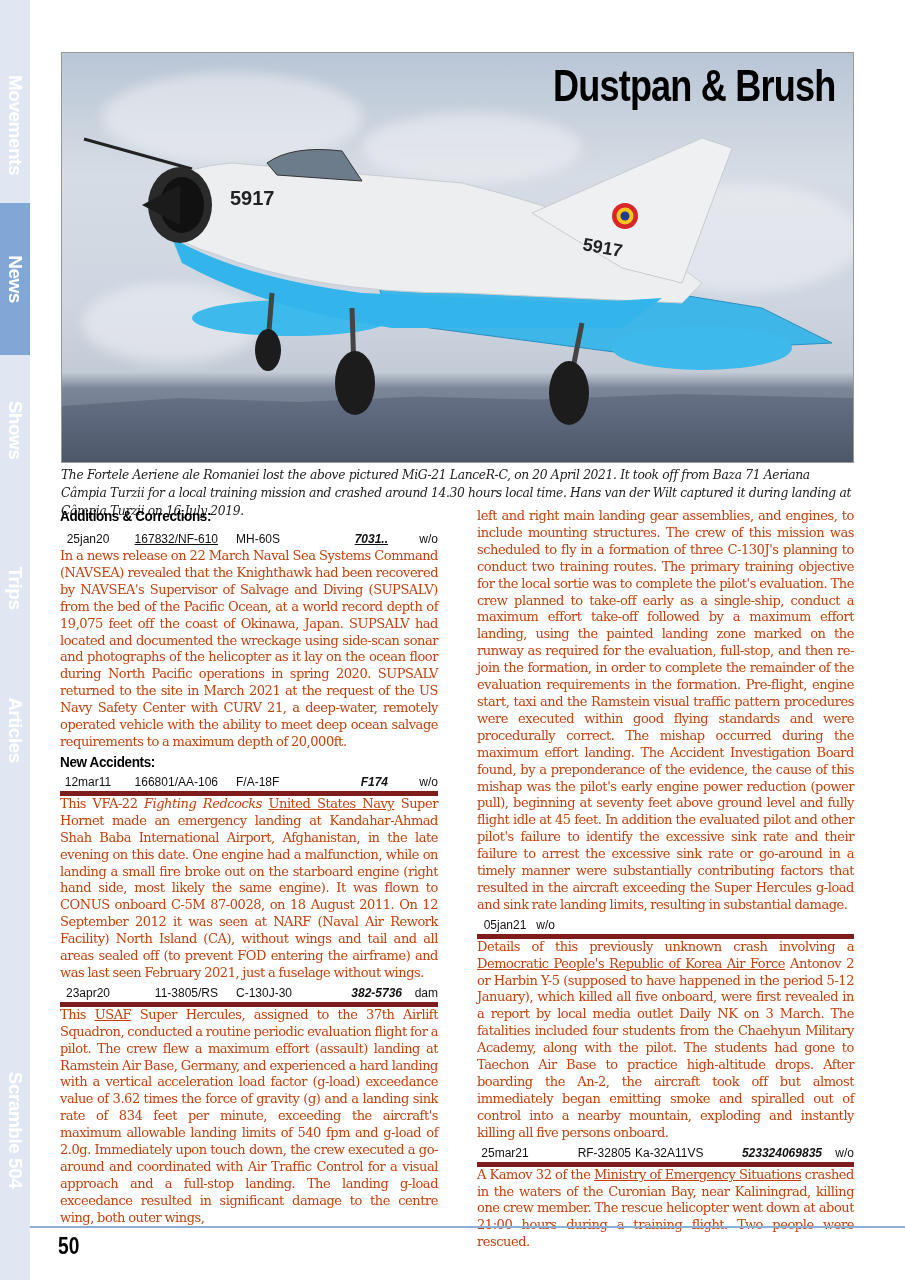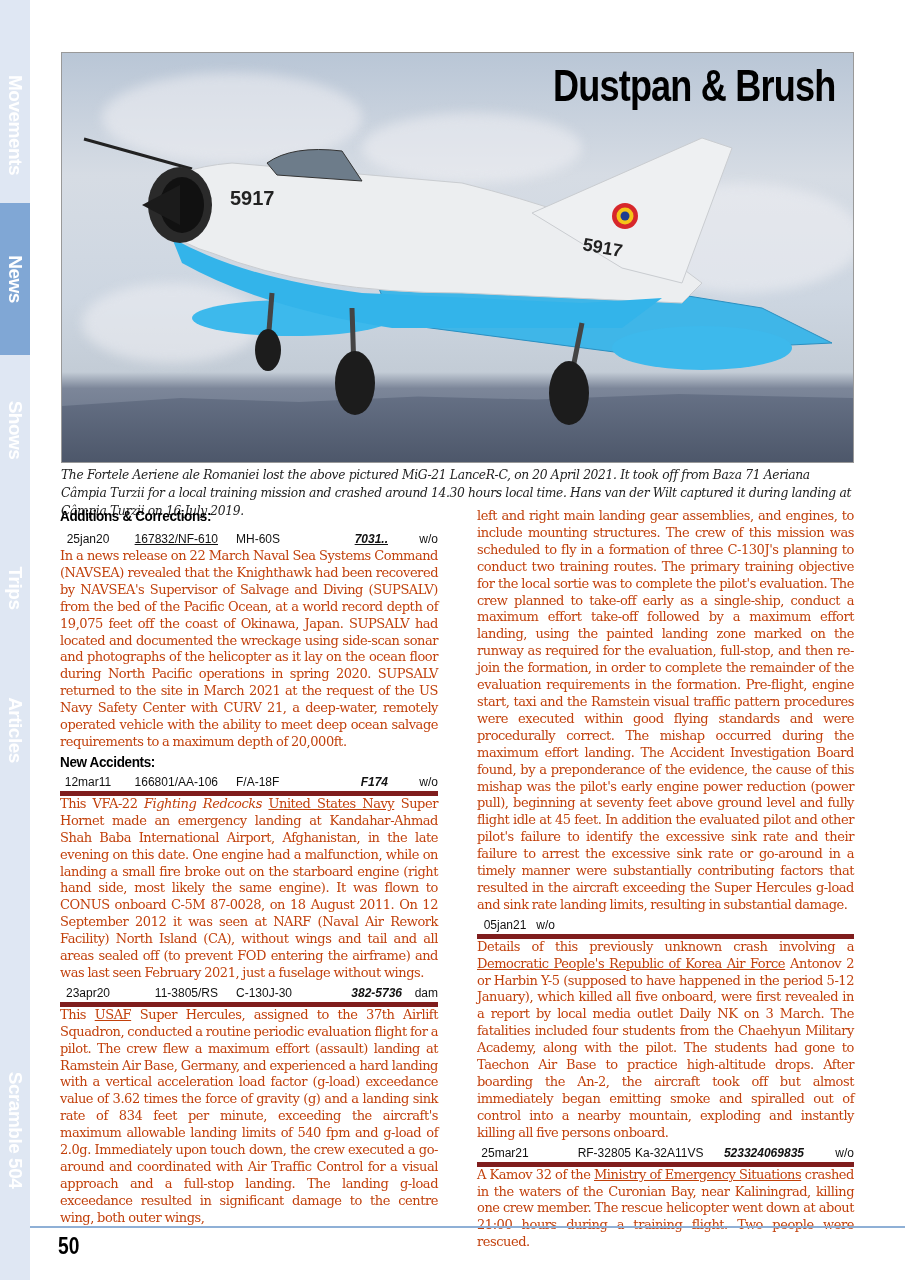--- a/index.html
+++ b/index.html
@@ -186,20 +186,20 @@
   <div class="entry-header centered" style="margin-top:3px;">
     <span class="eh-date">05jan21</span>
     <span class="eh-status">w/o</span>
   </div>
   <p class="body-text"><span>Details of this previously unknown crash involving a </span><u>Democratic People's Republic of Korea Air Force</u><span> Antonov 2 or Harbin Y-5  (supposed to have happened in the period 5-12 January), which killed all five onboard, were first revealed in a report by local media outlet Daily NK on 3 March.  The fatalities included four students from the Chaehyun Military Academy, along with the pilot. The students had gone to Taechon Air Base to practice high-altitude drops. After boarding the An-2, the aircraft took off but almost immediately began emitting smoke and spiralled out of control into a nearby mountain, exploding and instantly killing all five persons onboard.</span></p>
 
   <div class="entry-header" style="margin-top:3px;">
     <span class="eh-date">25mar21</span>
     <span class="eh-serial" style="width:98px;">RF-32805</span>
     <span class="eh-type" style="padding-left:4px;">Ka-32A11VS</span>
-    <span class="eh-cn" style="margin-right:28px;">523324069835</span>
+    <span class="eh-cn" style="margin-right:10px;">523324069835</span>
     <span class="eh-status">w/o</span>
   </div>
   <p class="body-text"><span>A Kamov 32 of the </span><u>Ministry of Emergency Situations</u><span> crashed in the waters of the Curonian Bay, near Kaliningrad, killing one crew member. The rescue helicopter went down at about 21:00 hours during a training flight. Two people were rescued.</span></p>
 </div>
 
 <div class="footer-rule"></div>
 <div class="page-number">50</div>
 
 </body></html>

